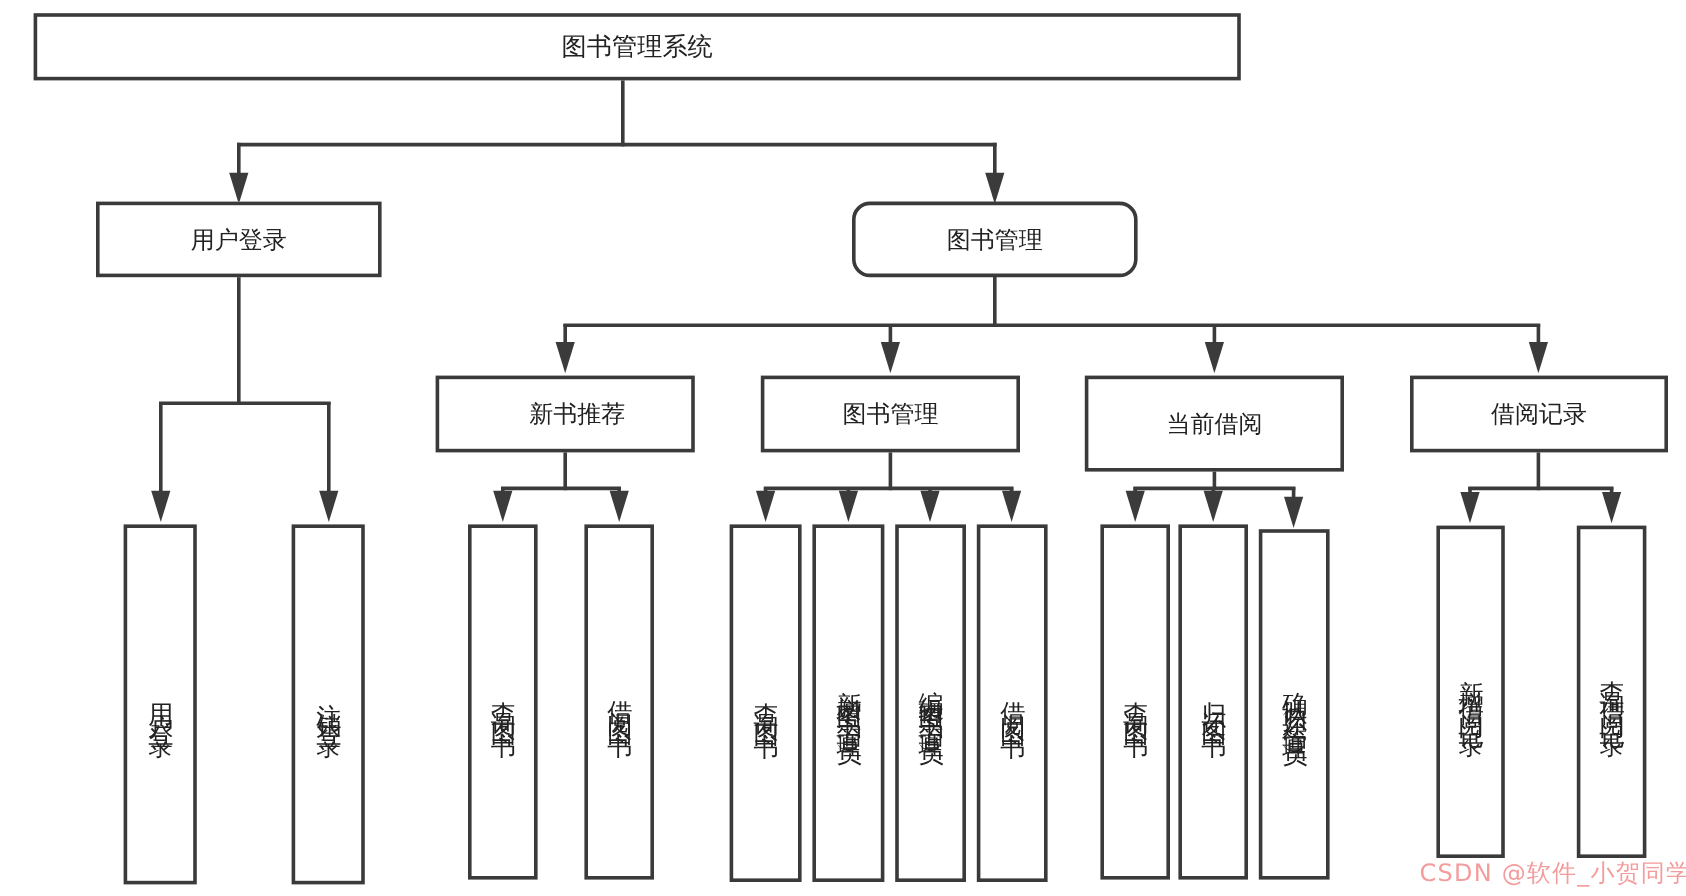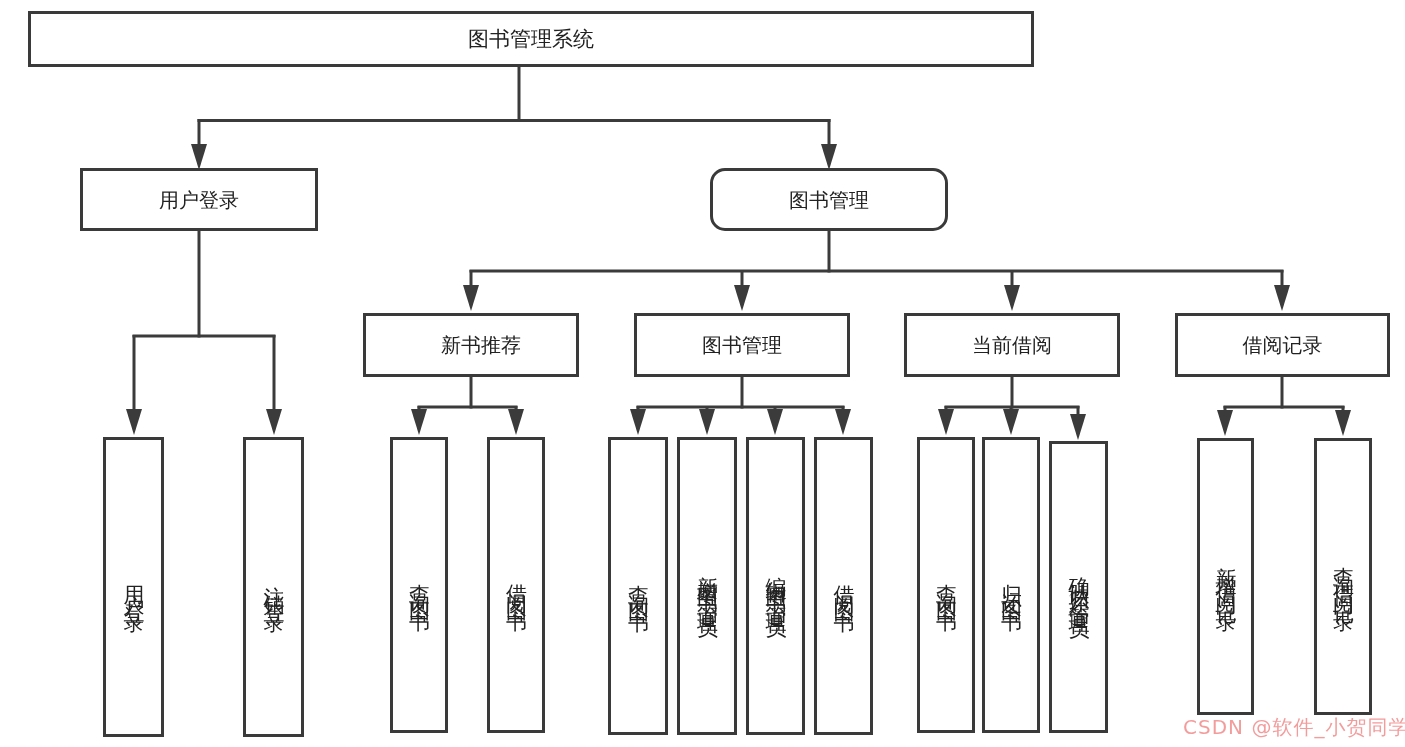--- a/index.html
+++ b/index.html
@@ -100,21 +100,21 @@
     </g>
   </svg>
 
   <div class="box root-box" style="left:28px;top:11px;width:1006px;height:56px;">图书管理系统</div>
 
   <div class="box branch-box" style="left:80px;top:168px;width:238px;height:63px;">用户登录</div>
   <div class="box branch-box" style="left:710px;top:168px;width:238px;height:63px;border-radius:15px;">图书管理</div>
 
   <div class="box header-box" style="left:363px;top:313px;width:216px;height:64px;padding-left:20px;">新书推荐</div>
   <div class="box header-box" style="left:634px;top:313px;width:216px;height:64px;">图书管理</div>
-  <div class="box header-box" style="left:904px;top:313px;width:216px;height:64px;">当前借阅</div>
+  <div class="box header-box" style="left:904px;top:313px;width:216px;height:80px;">当前借阅</div>
   <div class="box header-box" style="left:1175px;top:313px;width:215px;height:64px;">借阅记录</div>
 
   <div class="box leaf" style="left:103px;top:437px;width:61px;height:300px;">用户登录</div>
   <div class="box leaf" style="left:243px;top:437px;width:61px;height:300px;">注销登录</div>
 
   <div class="box leaf" style="left:390px;top:437px;width:58px;height:296px;">查询图书</div>
   <div class="box leaf" style="left:487px;top:437px;width:58px;height:296px;">借阅图书</div>
 
   <div class="box leaf" style="left:608px;top:437px;width:60px;height:298px;">查询图书</div>
   <div class="box leaf" style="left:677px;top:437px;width:60px;height:298px;letter-spacing:6px;">新增图书（管理员）</div>

